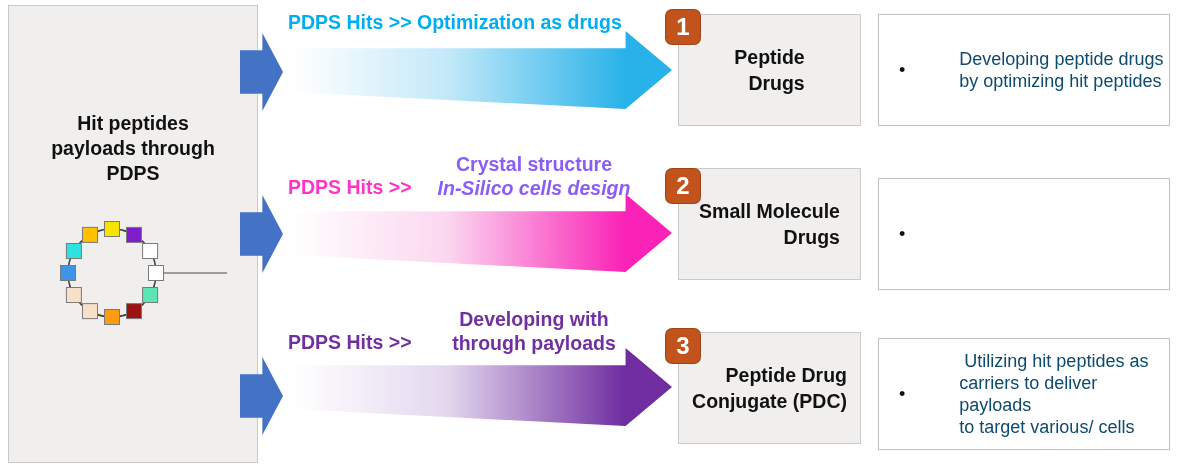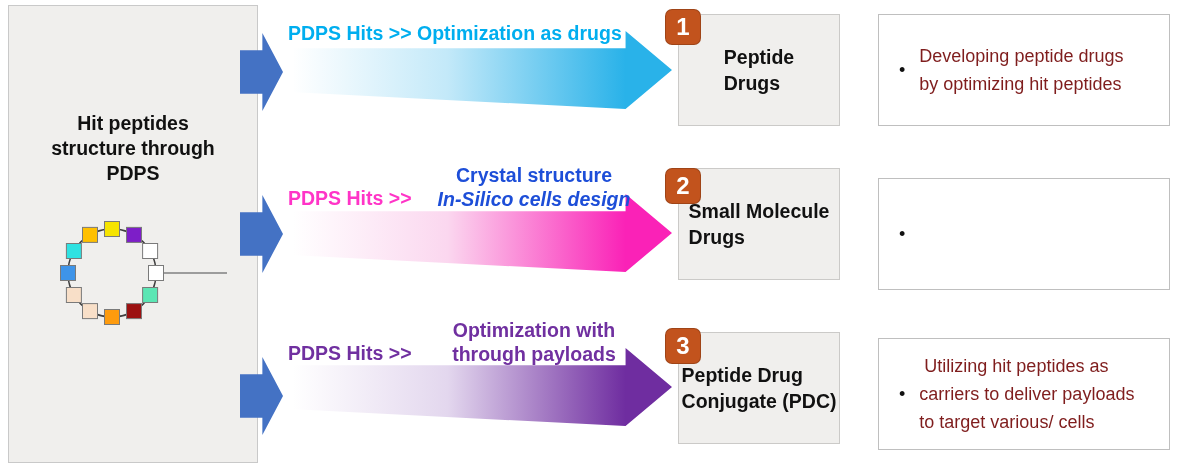--- a/index.html
+++ b/index.html
@@ -34,21 +34,21 @@
   .garrow{
     position:absolute;left:285px;width:387px;height:78px;
     clip-path:polygon(0 22%,88% 22%,88% 0,100% 50%,88% 100%,0 78%);
   }
   .row1 .garrow{top:31px;}
   .row2 .garrow{top:194px;}
   .row3 .garrow{top:348px;}
 
   
   .label-single,.label-prefix,.label-lines{
-    position:absolute;font-weight:bold;font-size:19.5px;white-space:nowrap;margin-top:11px;
+    position:absolute;font-weight:bold;font-size:19.5px;white-space:nowrap;
   }
   .row1 .label-single{left:288px;top:11px;}
   .row2 .label-prefix{left:288px;top:176px;}
   .row2 .label-lines{left:420px;top:152px;width:228px;text-align:center;}
   .row3 .label-prefix{left:288px;top:331px;}
   .row3 .label-lines{left:420px;top:307px;width:228px;text-align:center;}
   .label-lines div{line-height:24px;}
   .italic{font-style:italic;}
 
   
@@ -57,53 +57,53 @@
     background:#C2531D;border:1px solid rgba(0,0,0,0.18);box-sizing:border-box;
     color:#ffffff;font-weight:bold;font-size:24px;line-height:34px;text-align:center;
     z-index:3;
   }
   .row1 .badge{top:9px;}
   .row2 .badge{top:168px;}
   .row3 .badge{top:328px;}
 
   
   .tbox{
-    position:absolute;left:678px;width:162px;height:112px;
+    position:absolute;left:678px;width:183px;height:112px;
     background:#F0EFED;border:1px solid #CBCAC8;box-sizing:border-box;
-    display:flex;align-items:center;justify-content:center;text-align:left;
+    display:flex;align-items:center;justify-content:center;text-align:right;
     font-weight:bold;font-size:19.5px;line-height:26px;color:#111;
     white-space:pre-line;z-index:2;
   }
   .row1 .tbox{top:14px;}
   .row2 .tbox{top:168px;}
   .row3 .tbox{top:332px;}
 
   
   .dbox{
     position:absolute;left:878px;width:292px;height:112px;
     background:#ffffff;border:1px solid #BFBFBF;box-sizing:border-box;
     display:flex;align-items:center;padding-left:20px;
   }
   .row1 .dbox{top:14px;}
   .row2 .dbox{top:178px;}
   .row3 .dbox{top:338px;}
   .bullet-dot{font-size:18px;color:#111;margin-right:14px;align-self:center;}
   .dbox .btext{
-    font-size:18px;line-height:28px;color:#7f1d1d;white-space:pre-wrap;width:240px;
+    font-size:18px;line-height:22px;color:#0c4a6e;white-space:pre-wrap;width:240px;margin-left:40px;
   }
 </style>
 </head>
 <body>
 
 <div class="stage">
 
   
   <div class="panel" style="background: rgb(240, 239, 237);">
     <div class="panel-title">Hit peptides
-structure through
+payloads through
 PDPS</div>
     <svg class="ring-svg" id="ring-svg" width="226" height="130" viewBox="0 0 226 130">
       <circle id="ring-circle" cx="91" cy="65" r="44" fill="none" stroke="#3F3F3F" stroke-width="1.5"></circle>
       <line id="ring-tail" x1="135" y1="65" x2="206" y2="65" stroke="#808080" stroke-width="1.5"></line>
     <rect x="83.5" y="13.5" width="15" height="15" fill="#F6E400" stroke="#7a7a7a" stroke-width="1"></rect>
         <rect x="105.5" y="19.3948822334847" width="15" height="15" fill="#7D1EC8" stroke="#7a7a7a" stroke-width="1"></rect>
         <rect x="121.60511776651532" y="35.5" width="15" height="15" fill="#FFFFFF" stroke="#7a7a7a" stroke-width="1"></rect>
         <rect x="127.5" y="57.5" width="15" height="15" fill="#FFFFFF" stroke="#7a7a7a" stroke-width="1"></rect>
         <rect x="121.60511776651532" y="79.5" width="15" height="15" fill="#5BE6B4" stroke="#7a7a7a" stroke-width="1"></rect>
         <rect x="105.5" y="95.60511776651529" width="15" height="15" fill="#9C1111" stroke="#7a7a7a" stroke-width="1"></rect>
@@ -129,39 +129,39 @@
       <div class="btext">Developing peptide drugs
 by optimizing hit peptides</div>
     </div>
   </div>
 
   
   <div class="row row2">
     <div class="chevron" style="background: rgb(68, 114, 196);"></div>
     <div class="garrow" style="background: linear-gradient(90deg, rgb(255, 255, 255) 2%, rgb(251, 215, 239) 42%, rgb(250, 34, 183) 88%);"></div>
     <div class="label-prefix" style="color: rgb(255, 52, 199);">PDPS Hits &gt;&gt;</div>
-    <div class="label-lines" style="color: #1d4ed8;">
+    <div class="label-lines" style="color: #8b5cf6;">
       <div>Crystal structure</div>
       <div class="italic">In-Silico cells design</div>
     </div>
     <div class="badge" style="background: rgb(194, 83, 29);">2</div>
     <div class="tbox">Small Molecule
 Drugs</div>
     <div class="dbox">
       <span class="bullet-dot">•</span>
     </div>
   </div>
 
   
   <div class="row row3">
     <div class="chevron" style="background: rgb(68, 114, 196);"></div>
     <div class="garrow" style="background: linear-gradient(90deg, rgb(255, 255, 255) 2%, rgb(227, 215, 238) 42%, rgb(111, 45, 160) 88%);"></div>
     <div class="label-prefix" style="color: rgb(112, 48, 160);">PDPS Hits &gt;&gt;</div>
     <div class="label-lines" style="color: rgb(112, 48, 160);">
-      <div>Optimization with</div>
+      <div>Developing with</div>
       <div>through payloads</div>
     </div>
     <div class="badge" style="background: rgb(194, 83, 29);">3</div>
     <div class="tbox">Peptide Drug
 Conjugate (PDC)</div>
     <div class="dbox">
       <span class="bullet-dot">•</span>
       <div class="btext"> Utilizing hit peptides as
 carriers to deliver payloads
 to target various/ cells</div>

